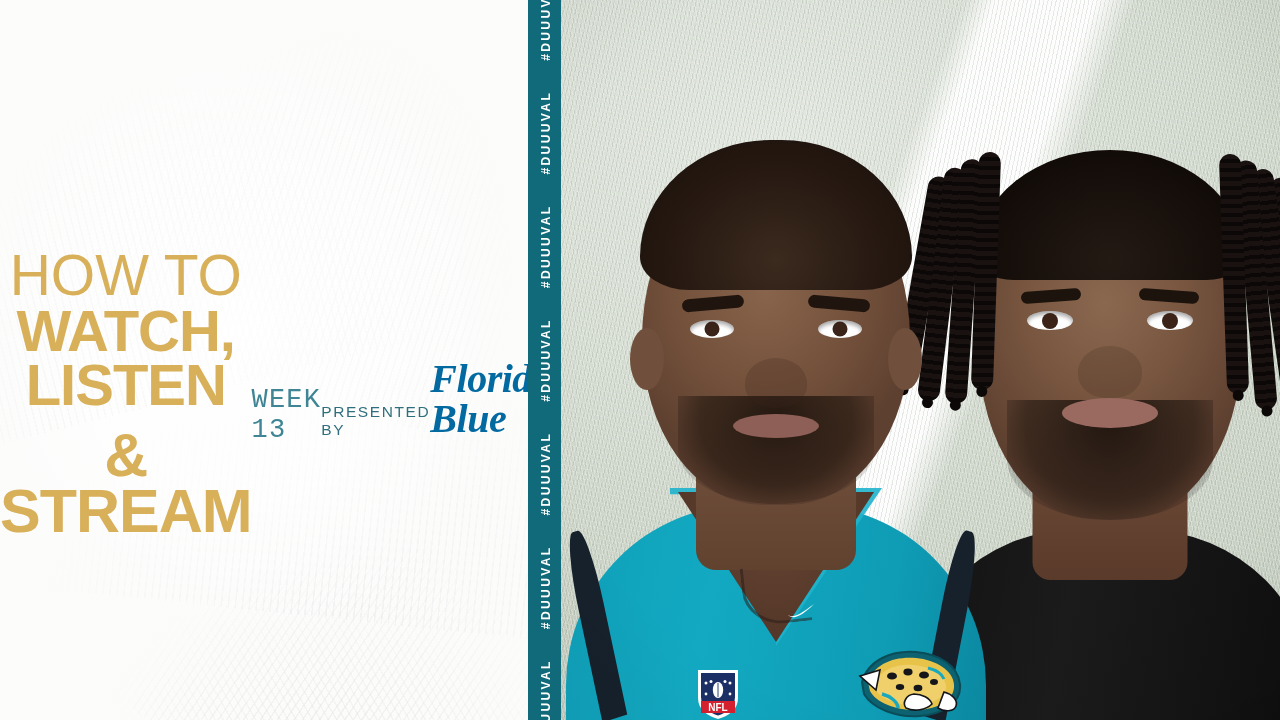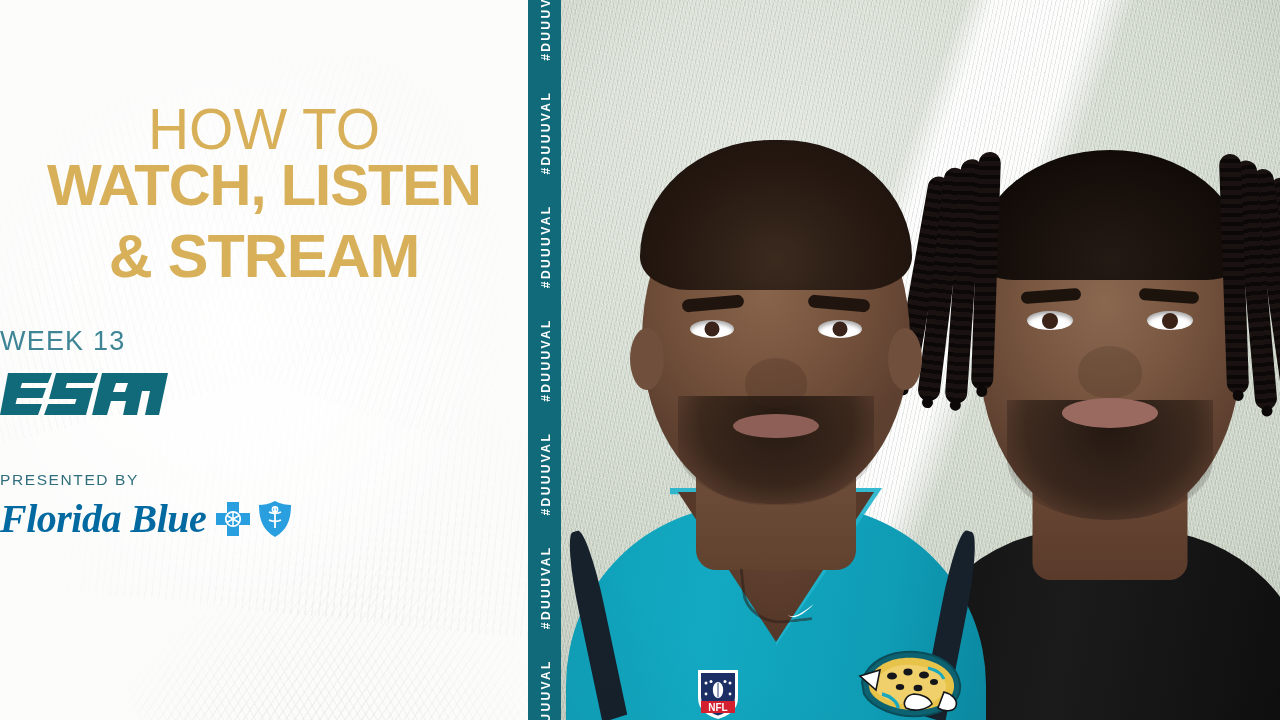--- a/index.html
+++ b/index.html
@@ -56,23 +56,24 @@
     inset: 0;
     background:
       radial-gradient(ellipse 70% 55% at 45% 46%, rgba(255,255,255,0.95) 0%, rgba(255,255,255,0.65) 45%, rgba(255,255,255,0.15) 75%);
     pointer-events: none;
   }
 
   .left-content {
     position: absolute;
     inset: 0;
     display: flex;
-    flex-direction: column;
+    flex-direction: row;
+    align-items: center;
     justify-content: flex-start;
-    padding-top: 103px;
+    padding-top: 68px;
     box-sizing: border-box;
   }
 
   .headline {
     text-align: center;
     color: #d8b05a;
     line-height: 0.92;
     letter-spacing: -0.5px;
     text-shadow: 0 1px 0 rgba(255,255,255,0.6);
   }
@@ -96,20 +97,21 @@
     letter-spacing: -1px;
     margin-top: 16px;
   }
 
   .week-label {
     margin-top: 42px;
     font-size: 27px;
     font-weight: 400;
     letter-spacing: 1.2px;
     color: #3f8595;
+    font-family: Liberation Mono, monospace;
   }
 
   
   .espn-logo {
     margin-top: 14px;
     height: 46px;
     width: 168px;
     position: relative;
   }
   .espn-logo svg { display: block; width: 100%; height: 100%; }

